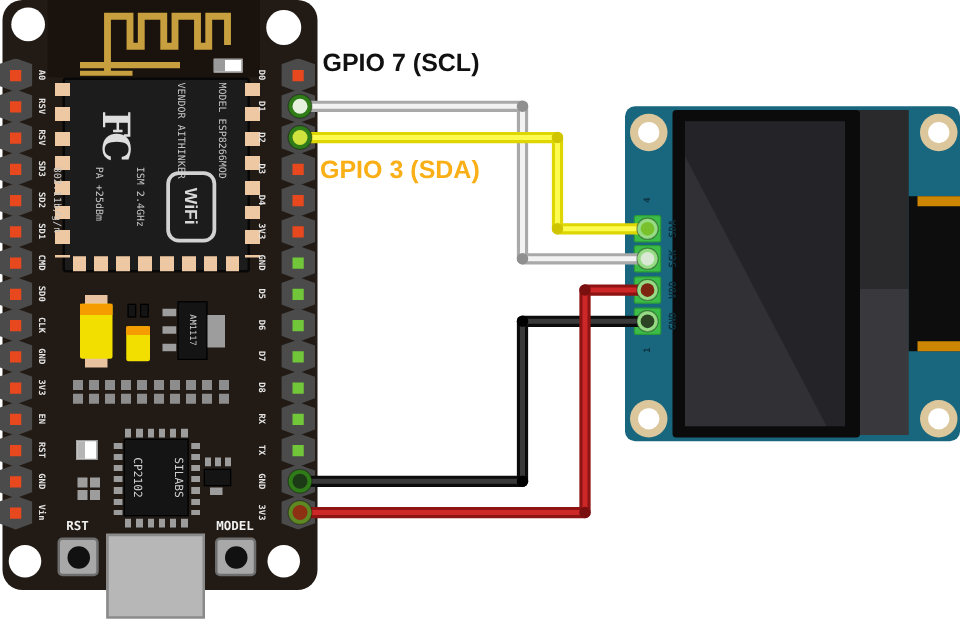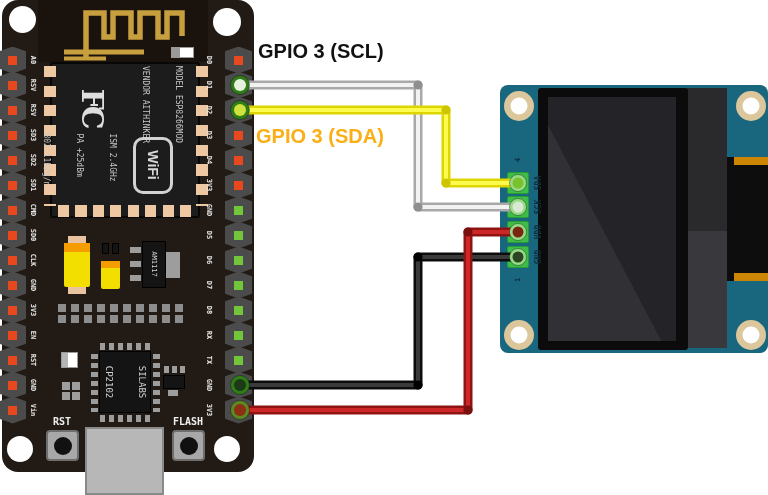--- a/index.html
+++ b/index.html
@@ -165,21 +165,21 @@
   <div class="ictab" style="left:62px;top:392px;width:8px;height:8px"></div>
   <div class="ictab" style="left:72px;top:392px;width:8px;height:8px"></div>
   <div class="icpins-h" style="left:164px;top:366px;width:23px;background:repeating-linear-gradient(90deg,#9c9c9c 0 5px,rgba(0,0,0,0) 5px 8px)"></div>
   <div class="ic" style="left:163px;top:375px;width:22px;height:14px"></div>
   <div class="ictab" style="left:168px;top:390px;width:10px;height:6px"></div>
 
   <span class="btnlabel" style="left:62px;top:416px">RST</span>
   <div class="btn" style="left:46px;top:430px">
       <div class="dot"></div>
     </div>
-  <span class="btnlabel" style="left:188px;top:416px">FLASH</span>
+  <span class="btnlabel" style="left:188px;top:416px">MODEL</span>
   <div class="btn" style="left:172px;top:430px">
       <div class="dot"></div>
     </div>
   <div class="usb"></div>
 
   <div id="left-pins">
       <div class="pin" style="left: -1px; top: 46.5px;">
         <div class="pinsq" style="background: rgb(232, 72, 30);"></div>
       </div>
       <span class="plabel" style="left: 33px; top: 60px;">A0</span>
@@ -363,15 +363,15 @@
         <path d="M 240,410 L 468,410 L 468,232 L 518,232" stroke="#cd2727" stroke-width="4" fill="none" stroke-linejoin="round" stroke-linecap="round"></path>
         <circle cx="468" cy="410" r="4.6" fill="#7a0f0f"></circle>
         <circle cx="468" cy="232" r="4.6" fill="#7a0f0f"></circle>
         <circle cx="240" cy="410" r="9.5" fill="#5d8822" stroke="rgba(0,0,0,0.35)"></circle>
         <circle cx="240" cy="410" r="6" fill="#8c2f12"></circle>
         <circle cx="518" cy="232" r="8.5" fill="#96dc84" stroke="rgba(0,0,0,0.35)"></circle>
         <circle cx="518" cy="232" r="5.5" fill="#7c2511"></circle>
       </g>
     </svg>
 
-  <span class="anno" style="left: 258px; top: 40px; color: rgb(17, 17, 17);">GPIO 3 (SCL)</span>
+  <span class="anno" style="left: 258px; top: 40px; color: rgb(17, 17, 17);">GPIO 7 (SCL)</span>
   <span class="anno" style="left: 256px; top: 125px; color: rgb(249, 175, 21);">GPIO 3 (SDA)</span>
 </div>
 
 </body></html>

